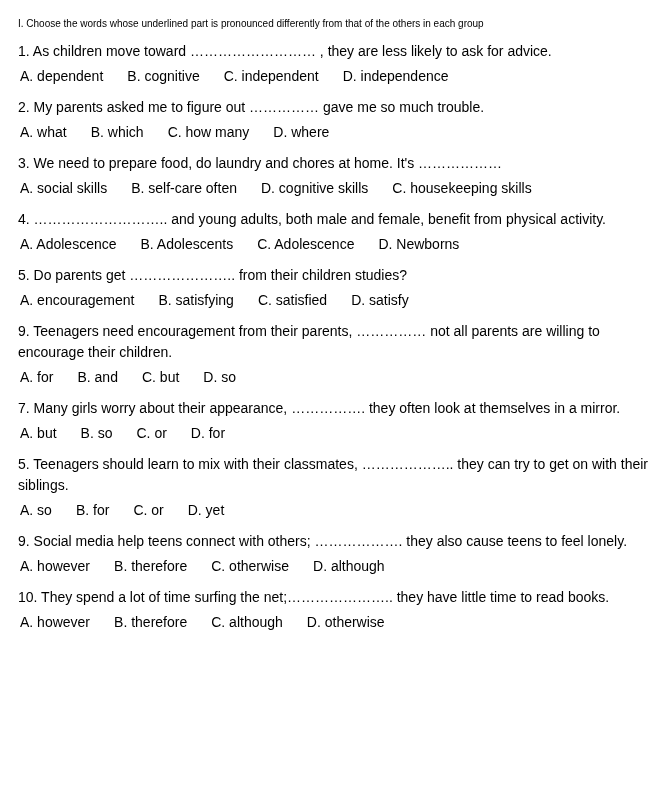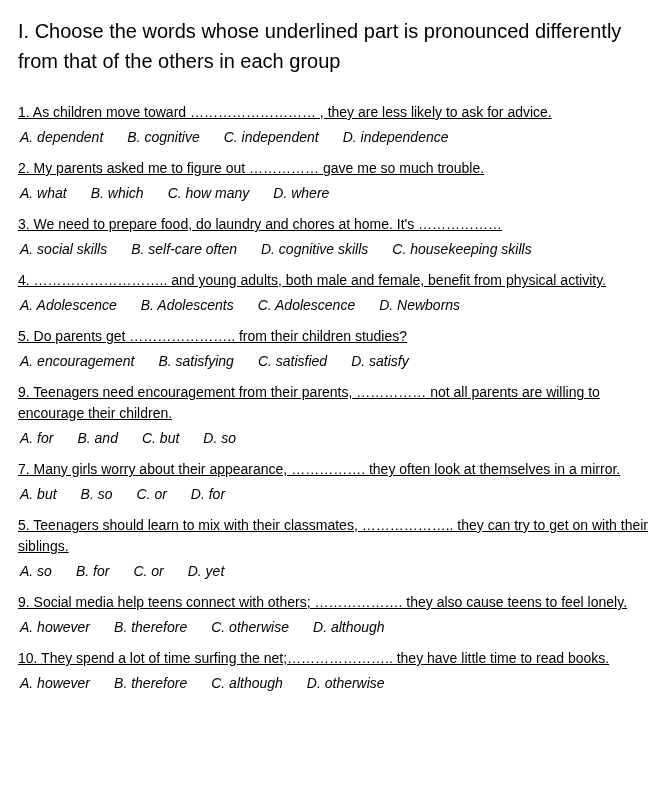--- a/index.html
+++ b/index.html
@@ -7,36 +7,34 @@
       font-family: Arial, sans-serif;
       font-size: 14px;
       background: #fff;
       color: #000;
       width: 667px;
       min-height: 798px;
       padding: 16px 18px;
       line-height: 1.5;
     }
     .section-title {
-      font-size: 20px;
-      margin-bottom: 26px;
+      font-size: 10px;
+      margin-bottom: 10px;
     }
     .question-block {
       margin-bottom: 10px;
     }
     .question-text {
       margin-bottom: 4px;
-      text-decoration: underline;
     }
     .options-row {
       display: flex;
       flex-wrap: wrap;
       gap: 4px 0;
       padding-left: 2px;
-      font-style: italic;
     }
     .option {
       margin-right: 24px;
       white-space: nowrap;
     }
   </style>
 </head>
 <body>
 
 <div class="section-title">I. Choose the words whose underlined part is pronounced differently from that of the others in each group</div>

